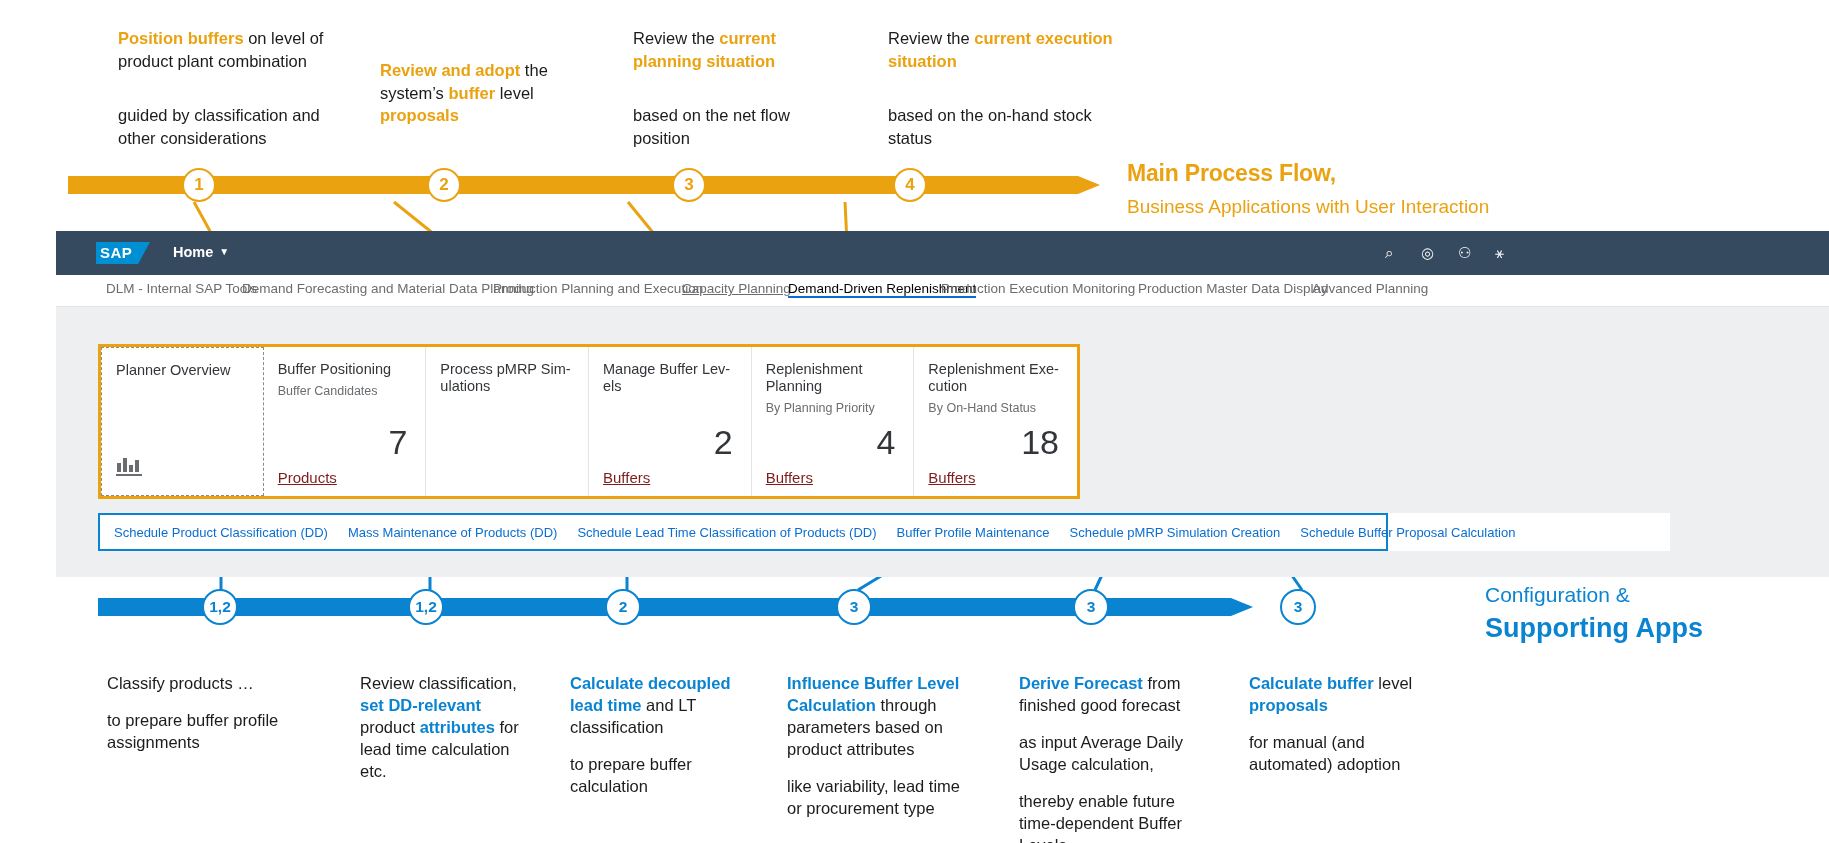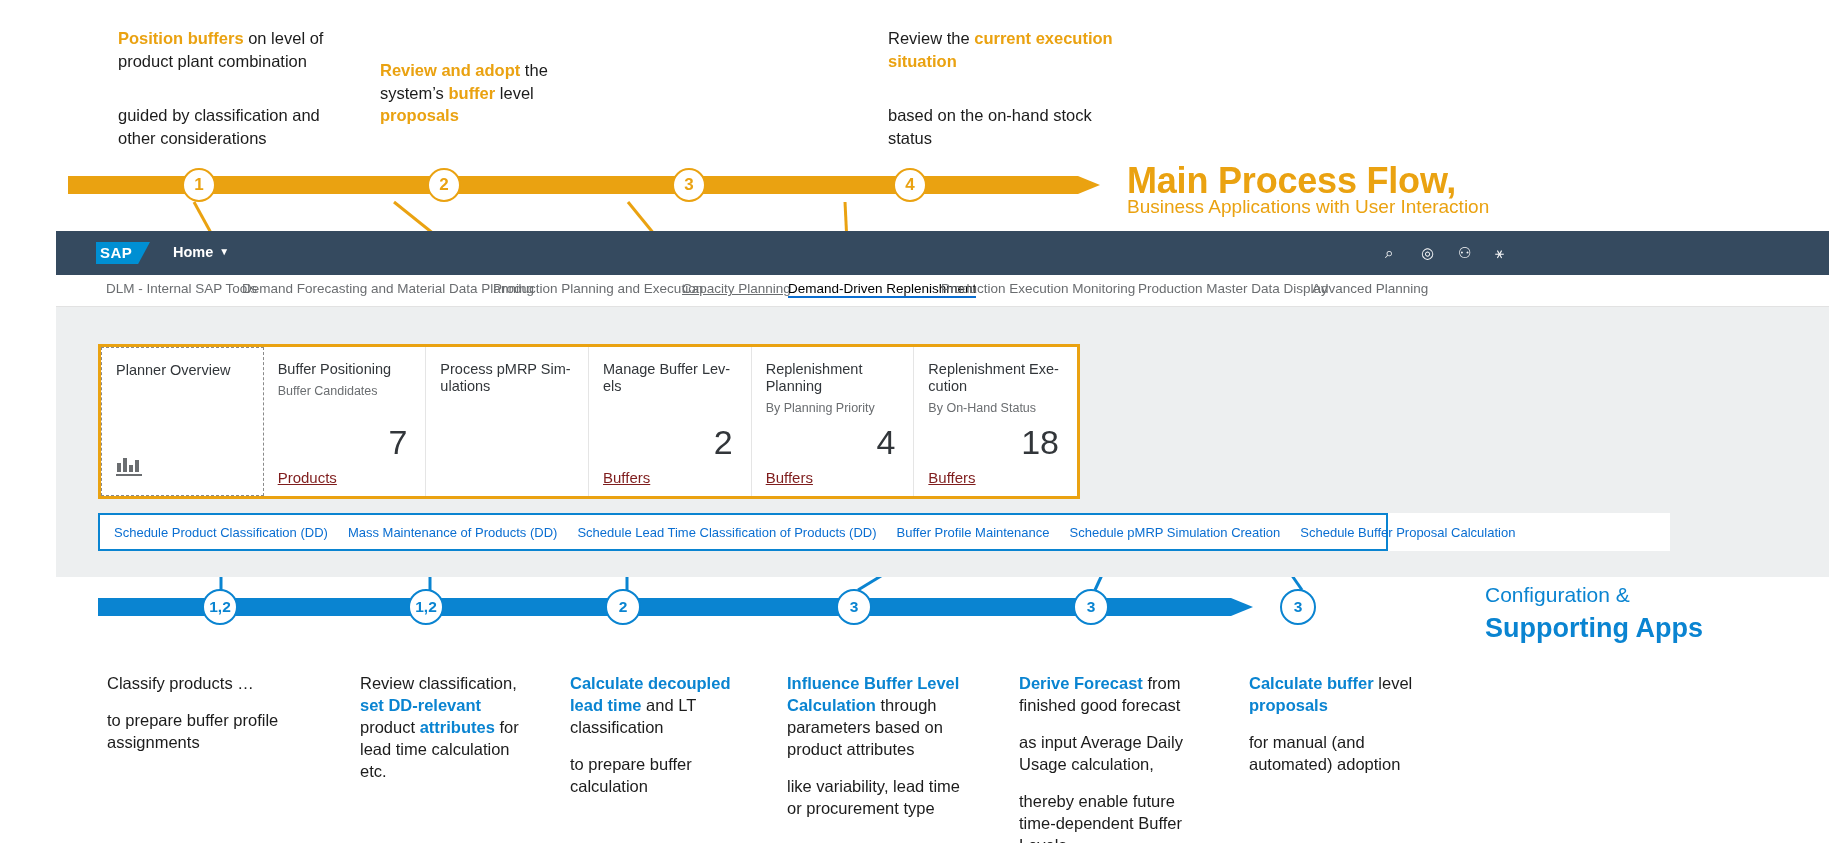--- a/index.html
+++ b/index.html
@@ -37,21 +37,21 @@
     display: flex; align-items: center; justify-content: center;
     color: #eaa211; font-size: 17px; font-weight: bold; top: 3px;
   }
   #step-1 { left: 114px; }
   #step-2 { left: 359px; }
   #step-3 { left: 604px; }
   #step-4 { left: 825px; }
 
   #main-flow-title {
     position: absolute; left: 1127px; top: 160px;
-    color: #eaa211; font-size: 36px; font-weight: bold; letter-spacing: -0.2px;
+    color: #eaa211; font-size: 23px; font-weight: bold; letter-spacing: -0.2px;
   }
   #main-flow-sub {
     position: absolute; left: 1127px; top: 196px;
     color: #eaa211; font-size: 19px;
   }
 
   
   #connectors { position: absolute; left: 0; top: 0; width: 1829px; height: 843px; pointer-events: none; }
 
   
@@ -157,20 +157,24 @@
 <body>
 
 <div id="root">
 
   <div class="callout" id="callout-1">
       <div class="para"><span class="hl-orange">Position buffers</span><span> on level of product plant combination</span></div>
       <div class="para"><span>guided by classification and other considerations</span></div>
     </div>
   <div class="callout" id="callout-2">
       <div class="para"><span class="hl-orange">Review and adopt</span><span> the system’s </span><span class="hl-orange">buffer</span><span> level </span><span class="hl-orange">proposals</span></div>
+    </div>
+  <div class="callout" id="callout-3">
+      <div class="para"><span>Review the </span><span class="hl-orange">current planning situation</span></div>
+      <div class="para"><span>based on the net flow position</span></div>
     </div>
   <div class="callout" id="callout-4">
       <div class="para"><span>Review the </span><span class="hl-orange">current execution situation</span></div>
       <div class="para"><span>based on the on-hand stock status</span></div>
     </div>
 
   <svg id="connectors">
 
     <line x1="194" y1="202" x2="272" y2="344" stroke="#eaa211" stroke-width="3"></line>
     <line x1="394" y1="202" x2="571" y2="344" stroke="#eaa211" stroke-width="3"></line>

